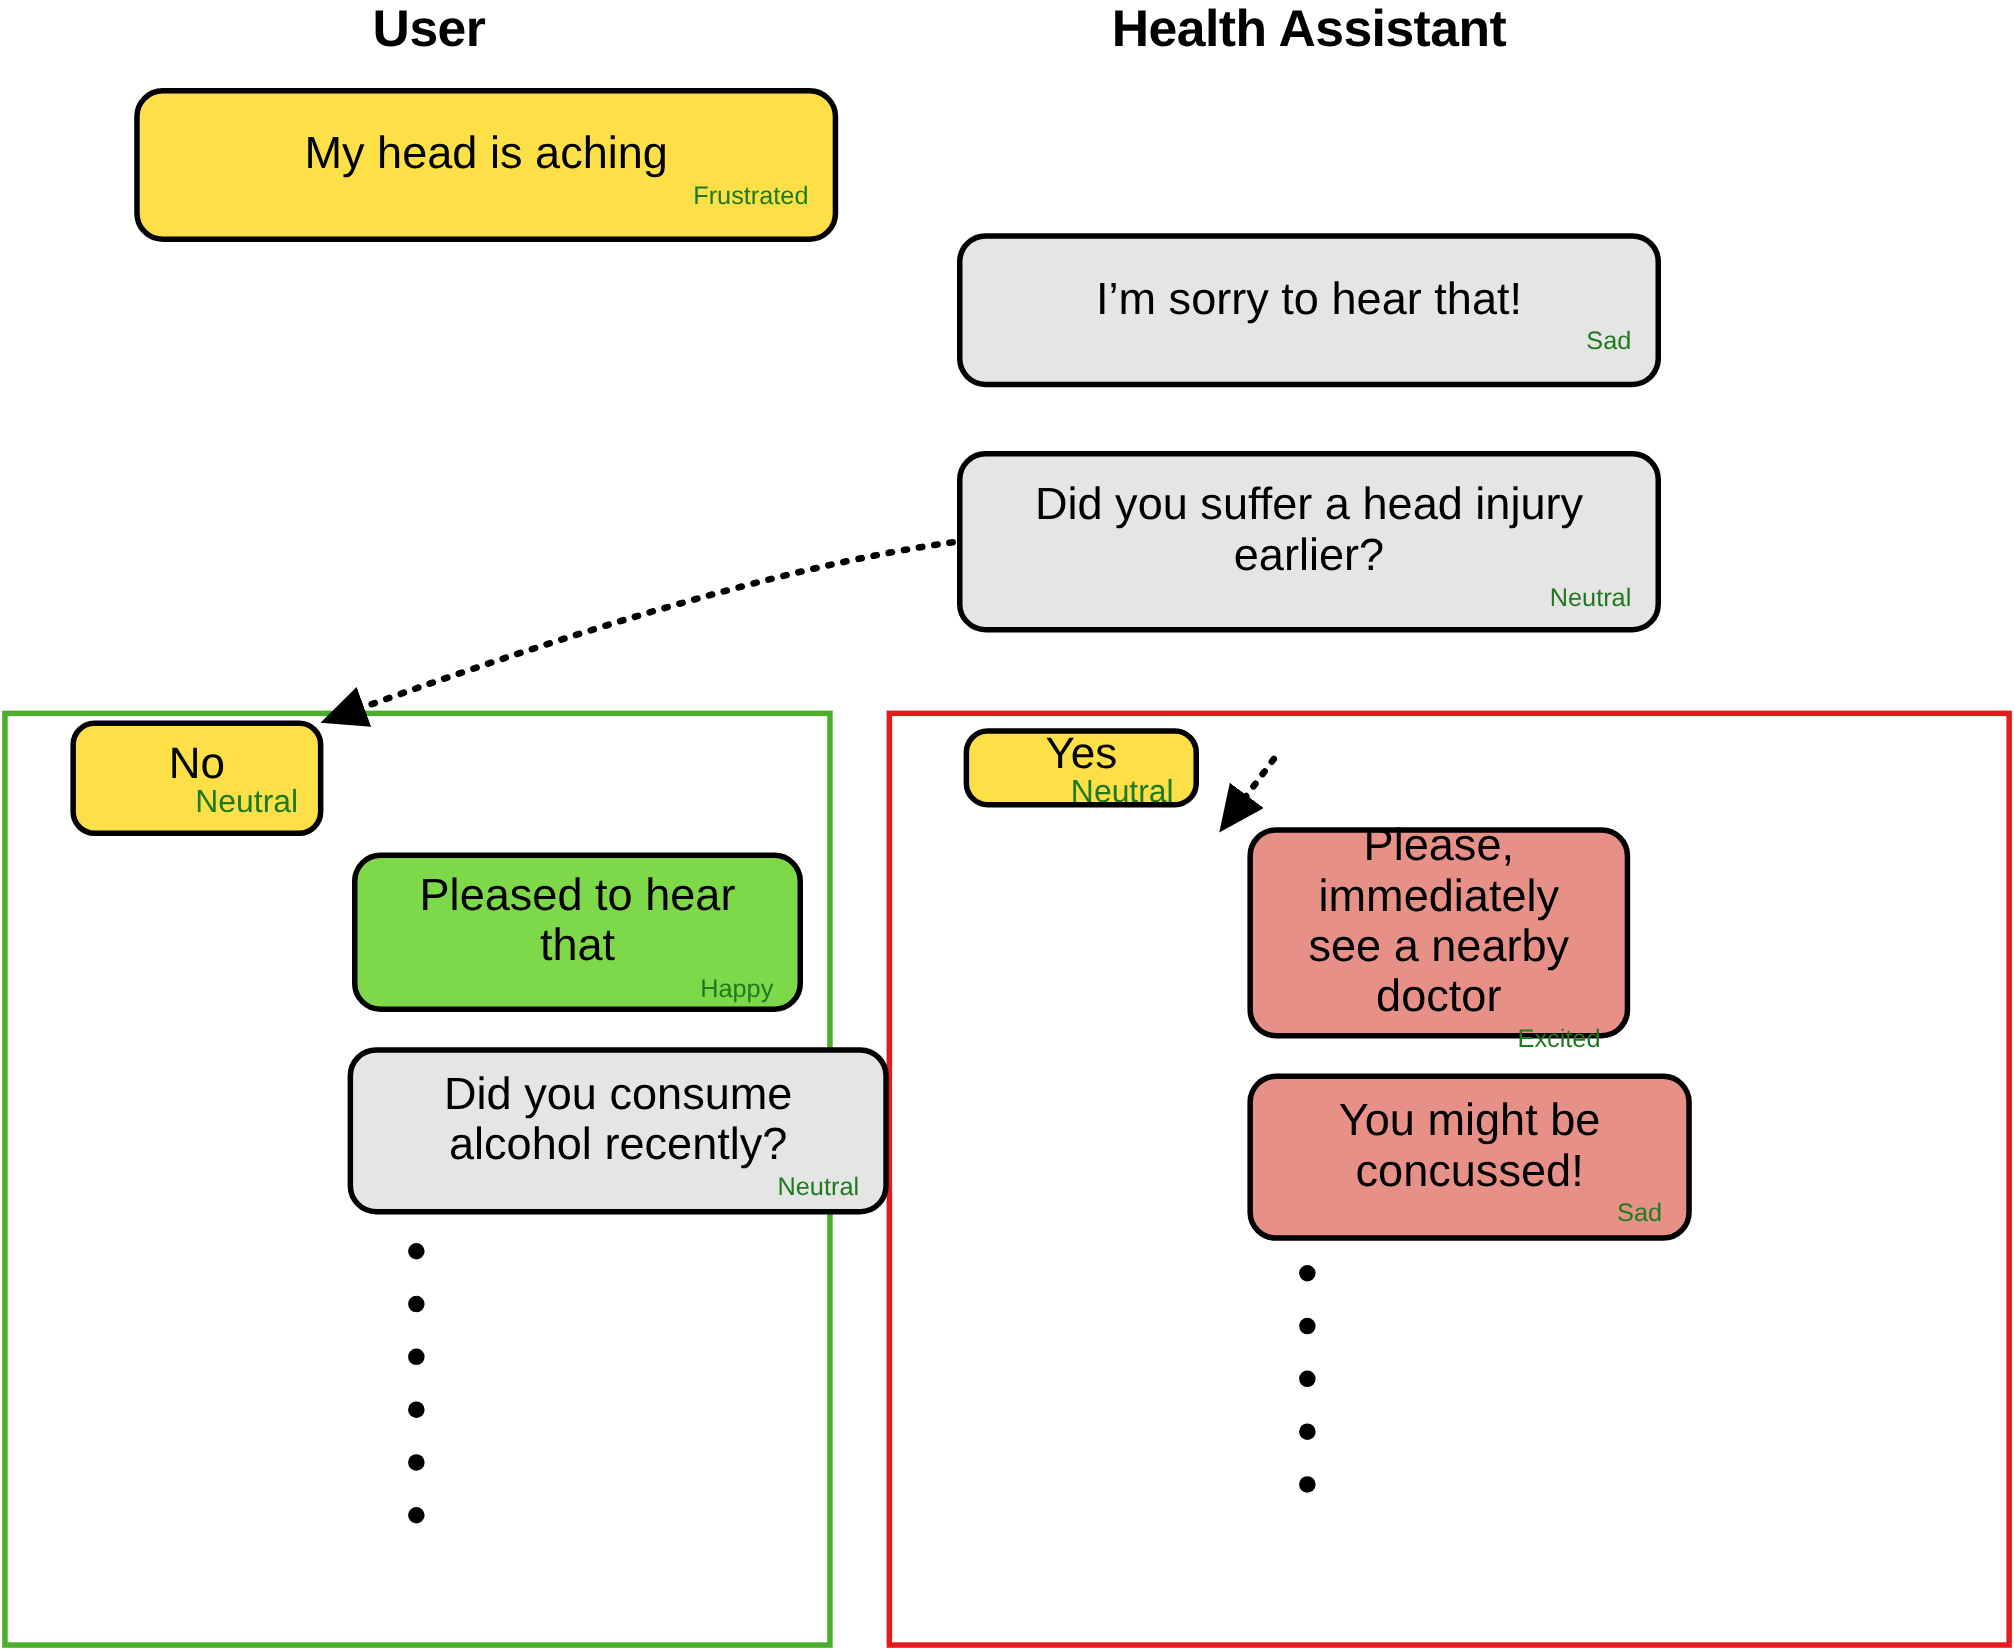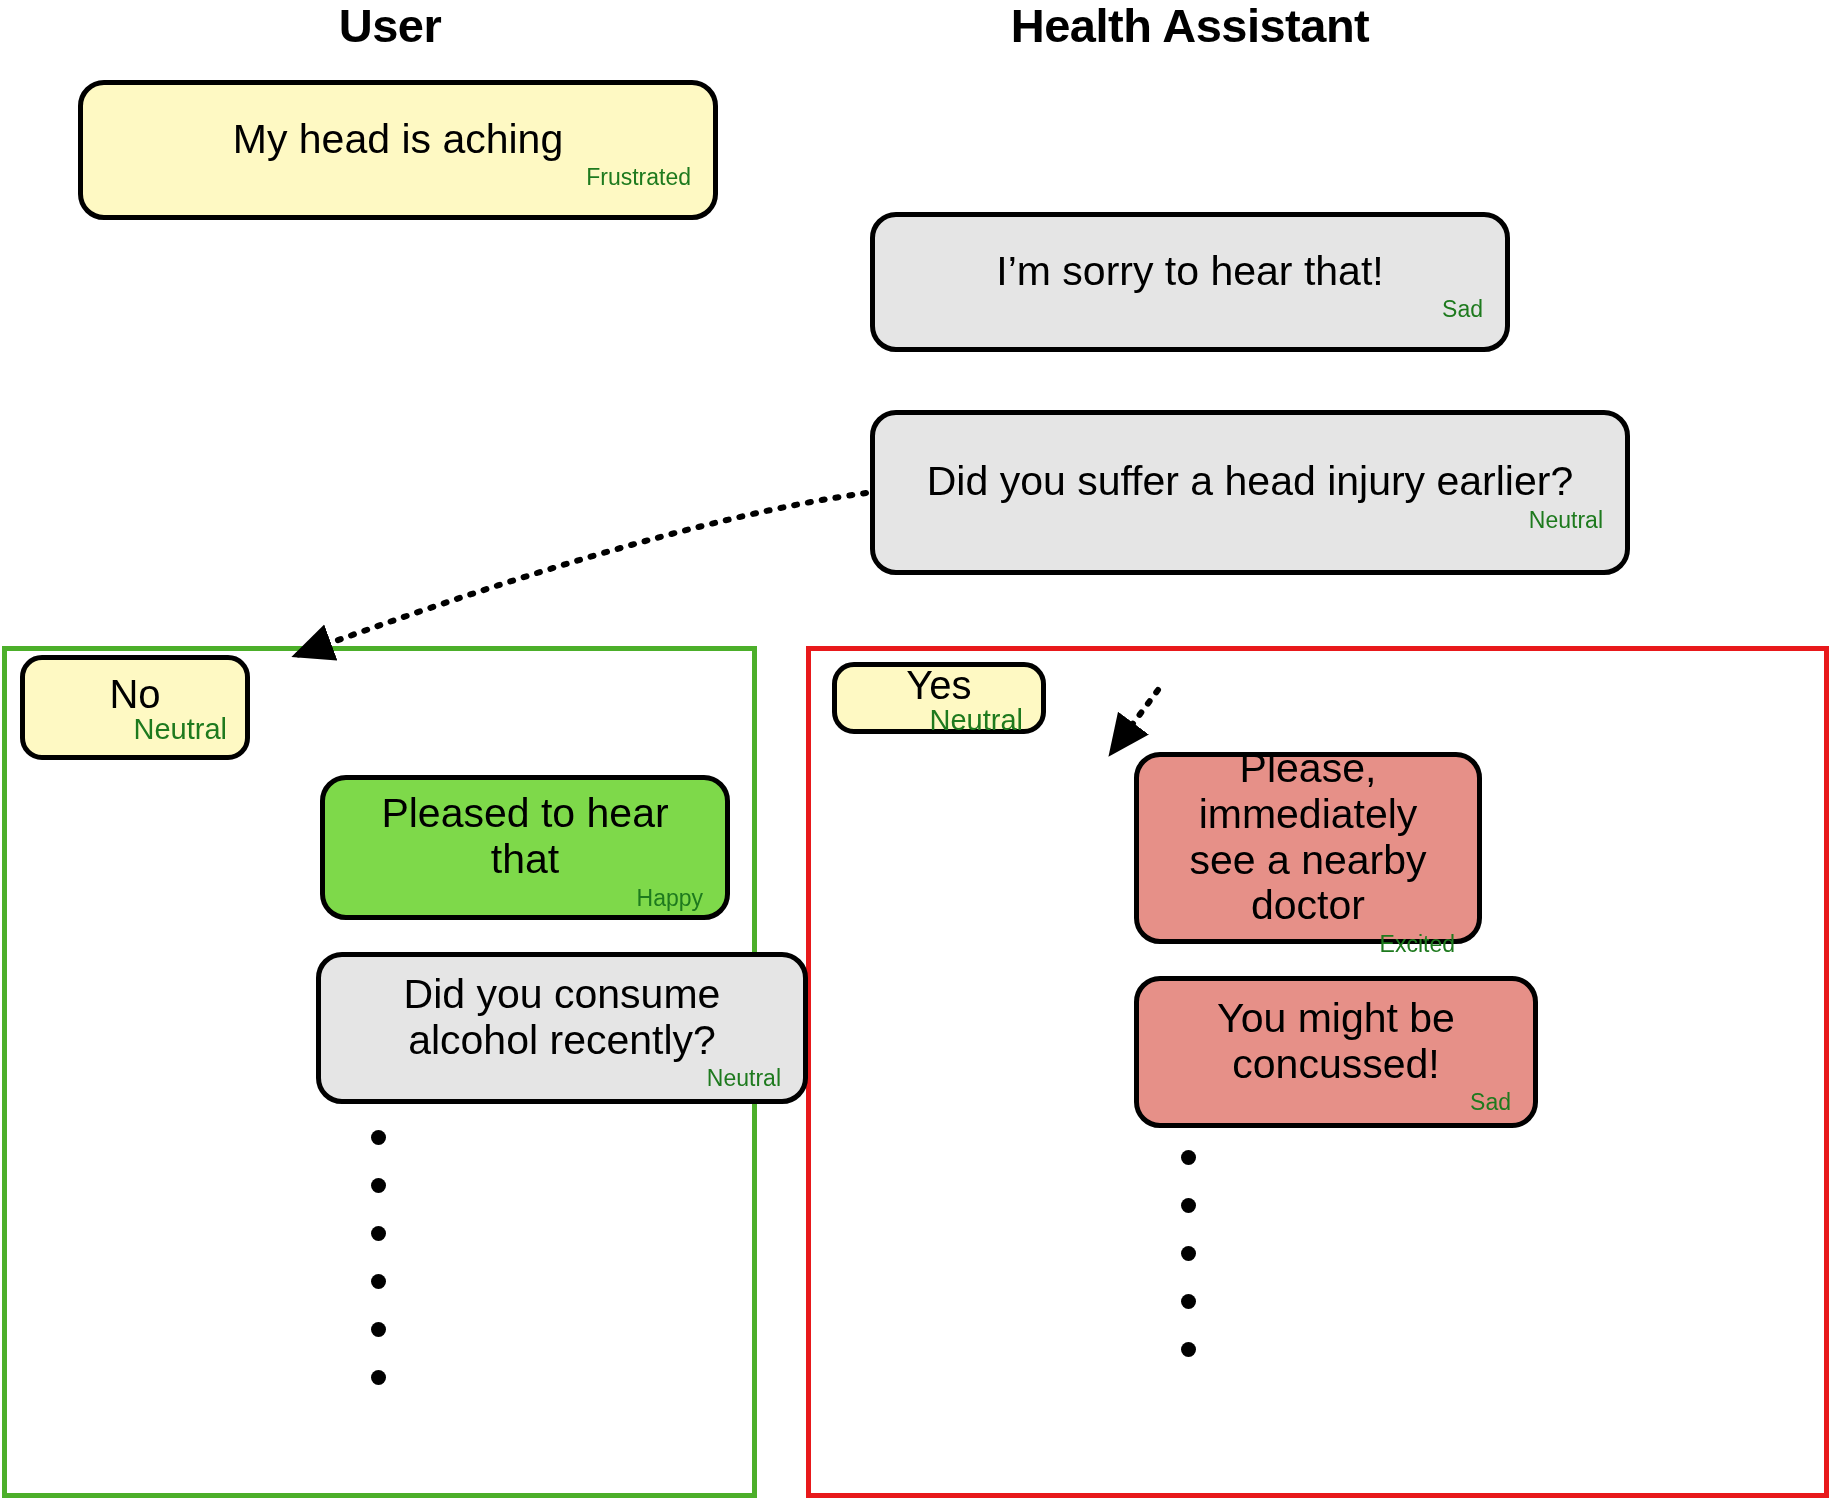--- a/index.html
+++ b/index.html
@@ -43,21 +43,21 @@
     color:#000000;
     text-align:center;
   }
   .bubble .emo{
     font-size:23px;
     color:#1e7a1e;
     text-align:right;
     margin-top:4px;
     line-height:1;
   }
-  .bubble.gray{background:#fef9c3;}
+  .bubble.gray{background:#fde047;margin-left:44px;}
   .bubble.white{background:#e5e5e5;}
   .bubble.green{background:#7ed94a;}
   .bubble.red{background:#e69088;}
 
   
   .chip{
     padding:6px 18px 4px 18px;
     border-radius:22px;
   }
   .chip .msg{font-size:40px;line-height:1.05;}
@@ -104,21 +104,21 @@
   <div class="bubble gray" style="left:78px;top:80px;width:640px;height:140px;">
     <div class="msg">My head is aching</div>
     <div class="emo">Frustrated</div>
   </div>
 
   <div class="bubble white" style="left:870px;top:212px;width:640px;height:140px;">
     <div class="msg">I’m sorry to hear that!</div>
     <div class="emo">Sad</div>
   </div>
 
-  <div class="bubble white" style="left:870px;top:410px;width:760px;height:165px;justify-content:center;">
+  <div class="bubble white" style="left:870px;top:410px;width:640px;height:165px;justify-content:center;">
     <div class="msg">Did you suffer a head injury earlier?</div>
     <div class="emo">Neutral</div>
   </div>
 
   <div class="bubble gray chip" style="left:20px;top:655px;width:230px;height:105px;">
     <div class="msg">No</div>
     <div class="emo">Neutral</div>
   </div>
 
   <div class="bubble green" style="left:320px;top:775px;width:410px;height:145px;">

